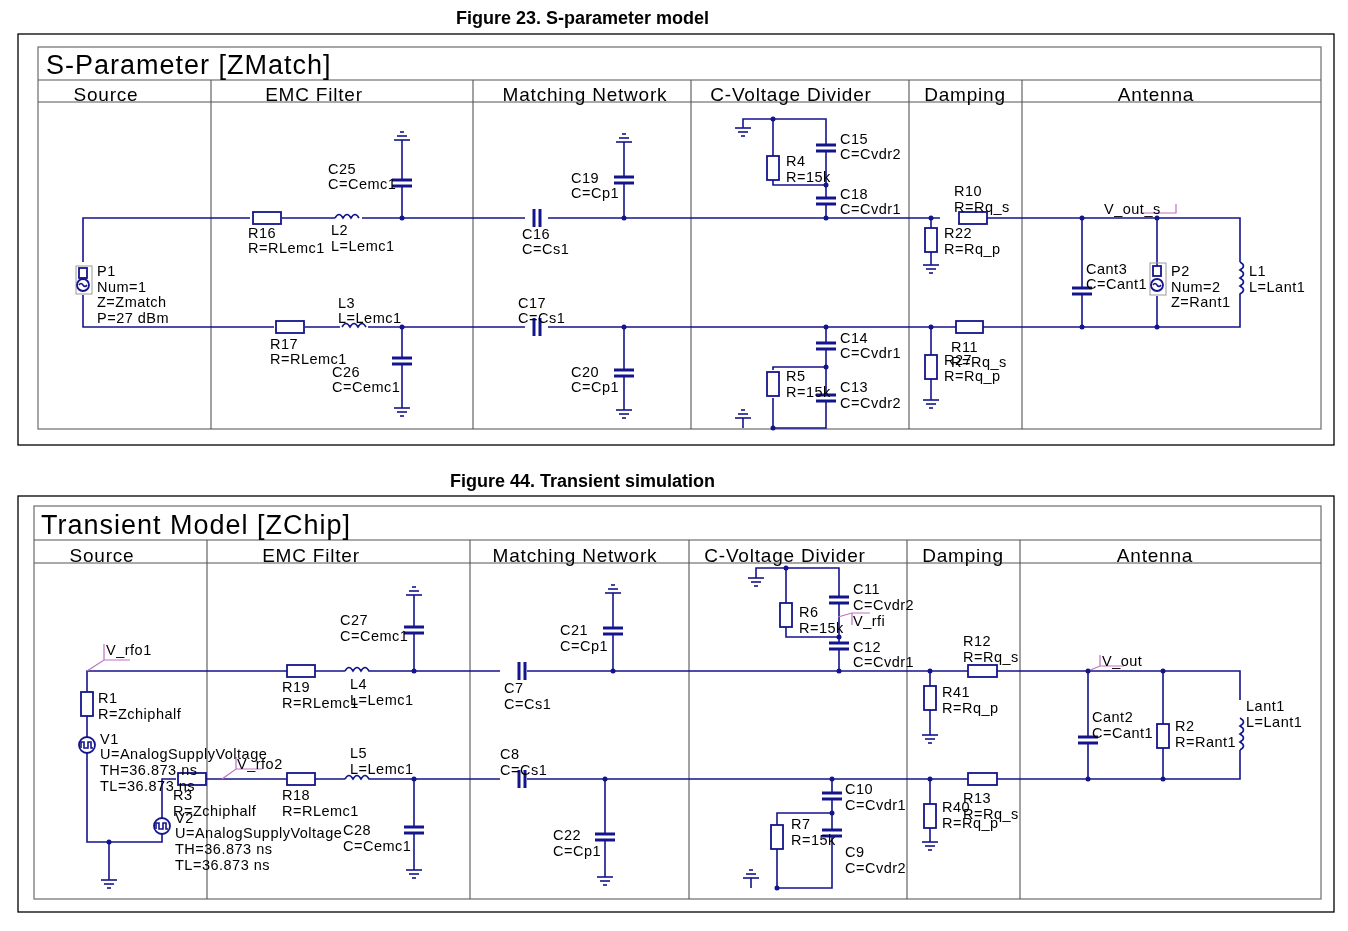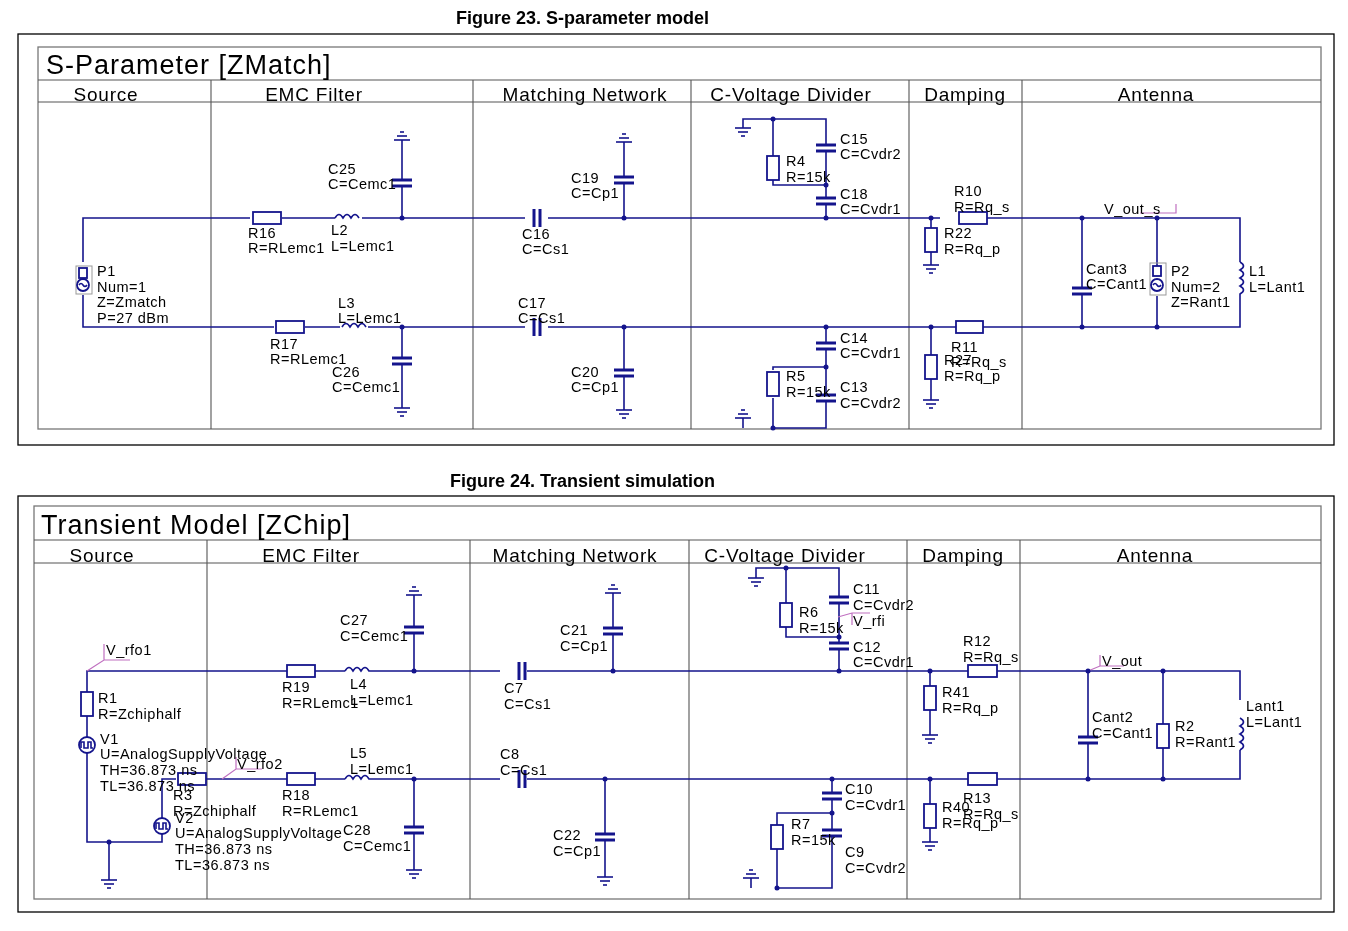--- a/index.html
+++ b/index.html
@@ -16,21 +16,21 @@
   .comp { stroke:#14148c; stroke-width:1.8; fill:#fff; }
   .plate { stroke:#14148c; stroke-width:3; }
   .dot { fill:#14148c; }
   .net { stroke:#c070c0; stroke-width:1.2; fill:none; }
   .port { stroke:#999; stroke-width:1; fill:none; }
 </style>
 </head>
 <body>
 
 <div class="caption" style="top:8px;">Figure 23. S-parameter model</div>
-<div class="caption" style="top:471px;">Figure 24. Transient simulation</div>
+<div class="caption" style="top:471px;">Figure 44. Transient simulation</div>
 
 <svg width="1348" height="931" xmlns="http://www.w3.org/2000/svg">
 
 <g>
   <rect class="frame" x="18" y="34" width="1316" height="411"></rect>
   <rect class="inner" x="38" y="47" width="1283" height="382"></rect>
   <line class="grid" x1="38" y1="80" x2="1321" y2="80"></line>
   <line class="grid" x1="38" y1="102" x2="1321" y2="102"></line>
   <line class="grid" x1="211" y1="80" x2="211" y2="429"></line>
   <line class="grid" x1="473" y1="80" x2="473" y2="429"></line>

